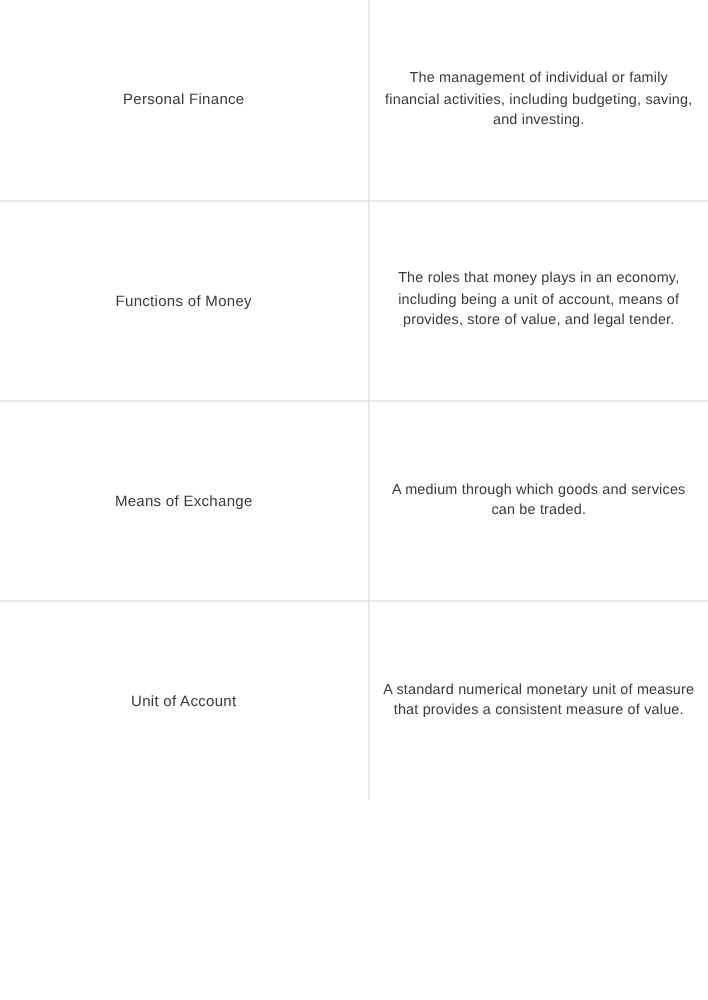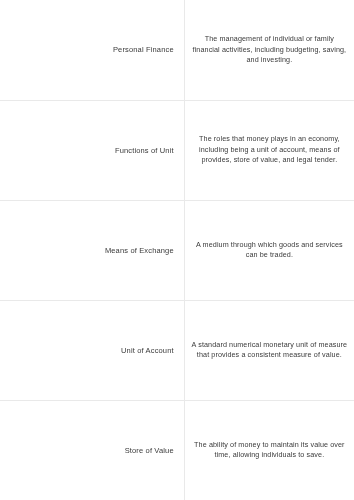--- a/index.html
+++ b/index.html
@@ -31,21 +31,21 @@
     height: 100px;
     box-sizing: border-box;
   }
   .glossary-row:last-child .term-cell,
   .glossary-row:last-child .definition-cell {
     border-bottom: none;
   }
   .term-cell {
     width: 178px;
     border-right: 1px solid #e9e9e9;
-    text-align: right;
+    text-align: center;
   }
   .definition-cell {
     width: 164px;
     text-align: center;
   }
   .term-text {
     display: block;
     font-size: 7.5px;
     line-height: 11px;
     color: #3a3a3a;
@@ -71,21 +71,21 @@
       <td class="term-cell">
         <span class="term-text">Personal Finance</span>
       </td>
       <td class="definition-cell">
         <span class="definition-text">The management of individual or family financial activities, including budgeting, saving, and investing.</span>
       </td>
     </tr>
 
     <tr class="glossary-row">
       <td class="term-cell">
-        <span class="term-text">Functions of Unit</span>
+        <span class="term-text">Functions of Money</span>
       </td>
       <td class="definition-cell">
         <span class="definition-text">The roles that money plays in an economy, including being a unit of account, means of provides, store of value, and legal tender.</span>
       </td>
     </tr>
 
     <tr class="glossary-row">
       <td class="term-cell">
         <span class="term-text">Means of Exchange</span>
       </td>
@@ -96,23 +96,15 @@
 
     <tr class="glossary-row">
       <td class="term-cell">
         <span class="term-text">Unit of Account</span>
       </td>
       <td class="definition-cell">
         <span class="definition-text">A standard numerical monetary unit of measure that provides a consistent measure of value.</span>
       </td>
     </tr>
 
-    <tr class="glossary-row">
-      <td class="term-cell">
-        <span class="term-text">Store of Value</span>
-      </td>
-      <td class="definition-cell">
-        <span class="definition-text">The ability of money to maintain its value over time, allowing individuals to save.</span>
-      </td>
-    </tr>
 
   </tbody>
 </table>
 
 </body></html>

